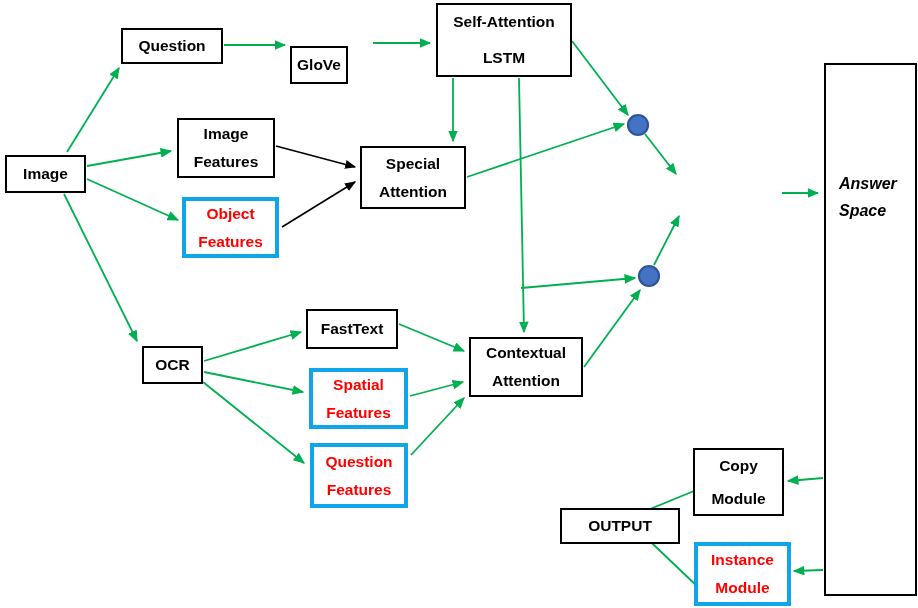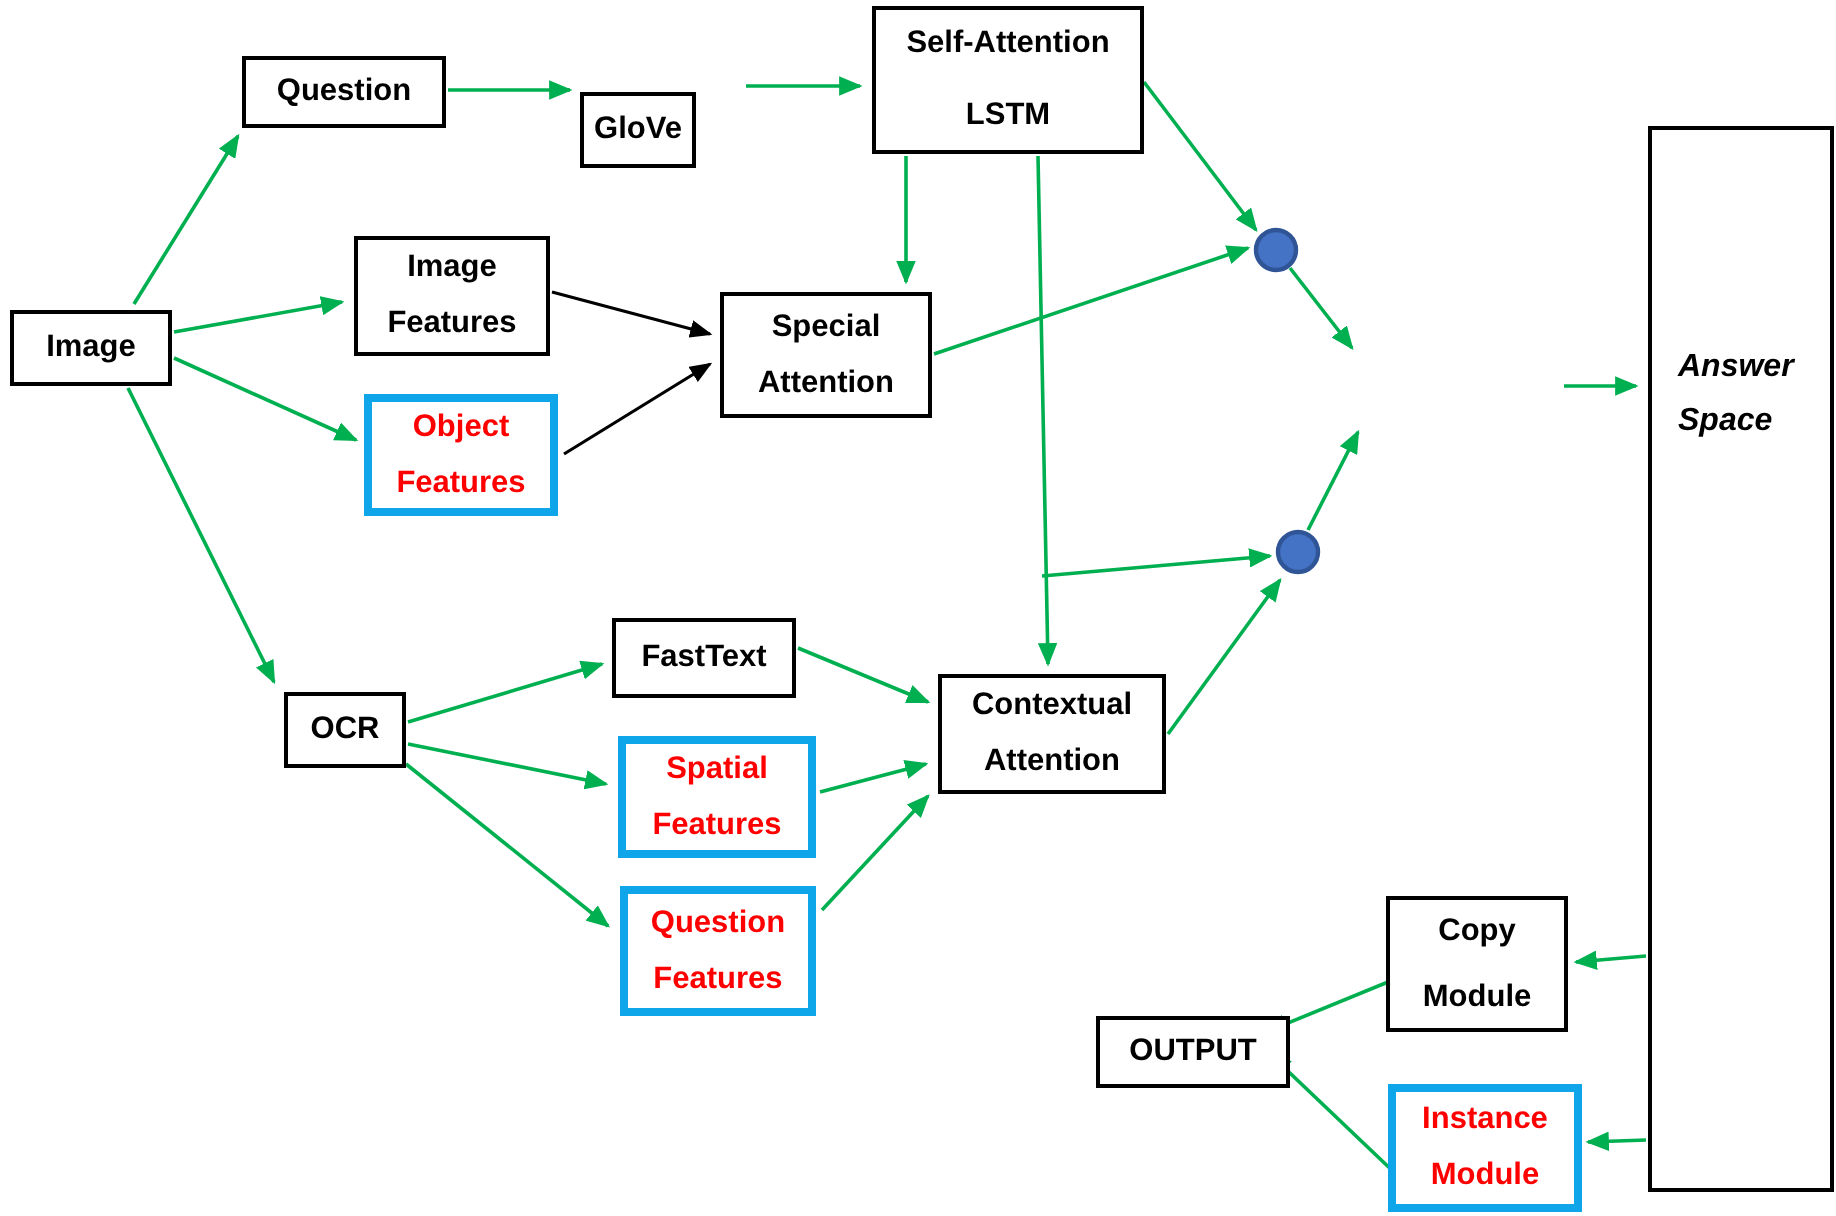--- a/index.html
+++ b/index.html
@@ -31,21 +31,21 @@
   #n-object-features{left:182px;top:197px;width:97px;height:61px;}
   #n-special-attention{left:360px;top:146px;width:106px;height:63px;}
   #n-ocr{left:142px;top:346px;width:61px;height:38px;}
   #n-fasttext{left:306px;top:309px;width:92px;height:40px;}
   #n-spatial-features{left:309px;top:368px;width:99px;height:61px;}
   #n-textual-features{left:310px;top:443px;width:98px;height:65px;}
   #n-contextual-attention{left:469px;top:337px;width:114px;height:60px;}
   #n-classifier{left:682px;top:173px;width:99px;height:41px;}
   #n-answer-space{left:824px;top:63px;width:93px;height:533px;font-style:italic;}
   #n-copy-module{left:693px;top:448px;width:91px;height:68px;}
-  #n-output{left:548px;top:508px;width:97px;height:36px;}
+  #n-output{left:560px;top:508px;width:120px;height:36px;}
   #n-instance-module{left:694px;top:542px;width:97px;height:64px;}
 </style>
 </head>
 <body>
 
 <div id="canvas">
 
   <svg id="edge-layer" viewBox="0 0 918 608" xmlns="http://www.w3.org/2000/svg">
     <defs>
       <marker id="ah-green" markerWidth="6.5" markerHeight="5.4" refX="5.8" refY="2.7" orient="auto" markerUnits="strokeWidth">

